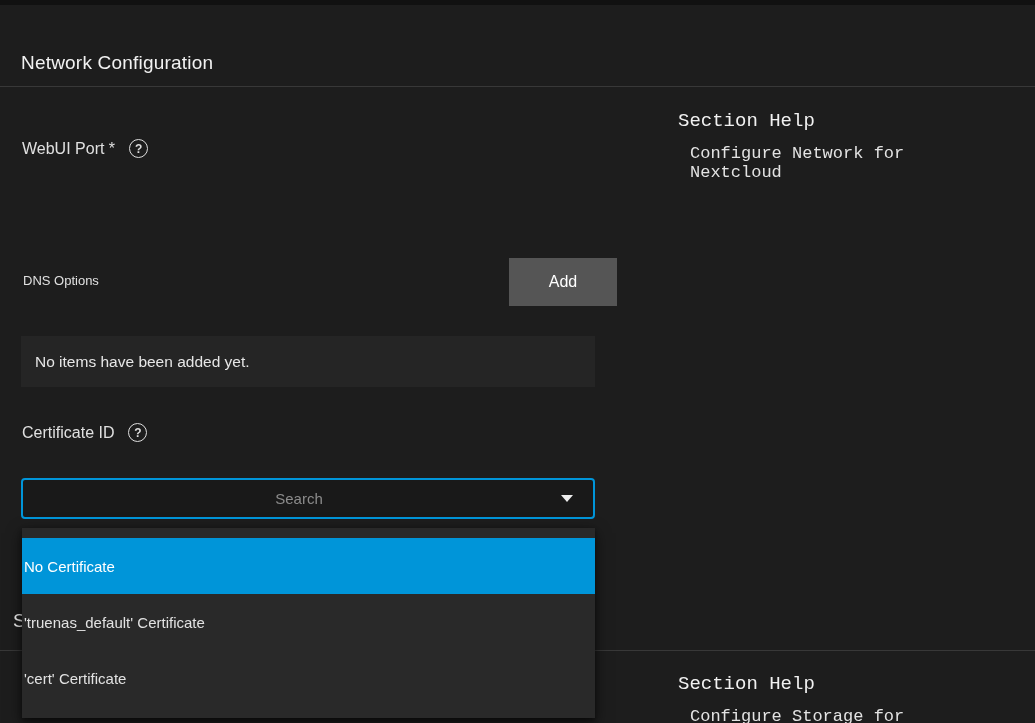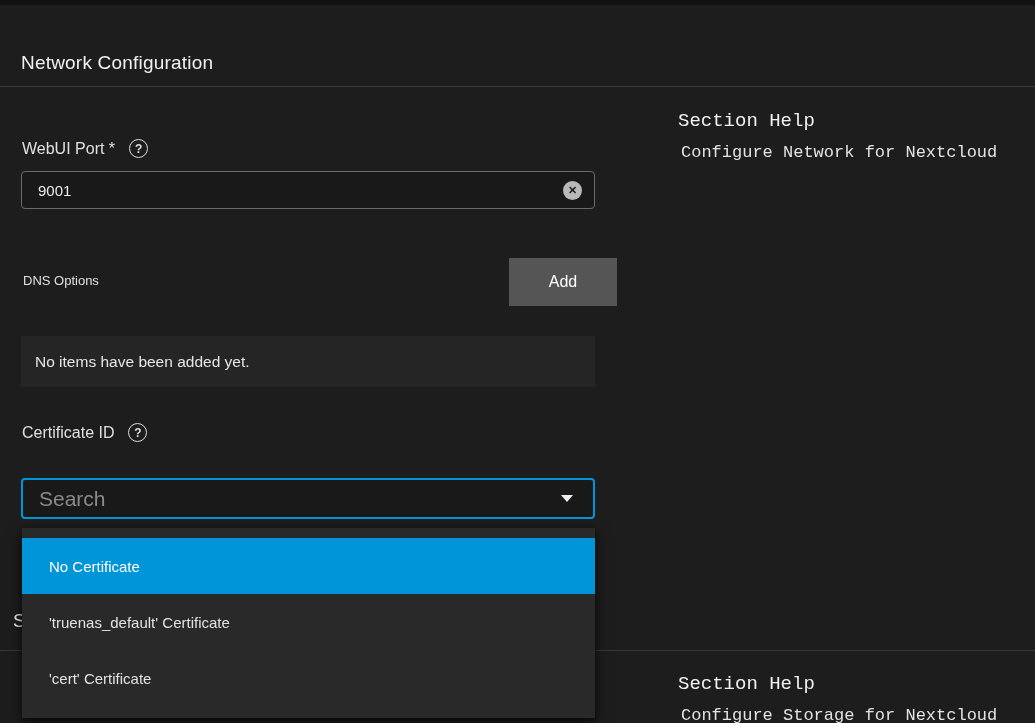--- a/index.html
+++ b/index.html
@@ -15,21 +15,21 @@
     color:#f1f1f1; letter-spacing:.2px; white-space:nowrap;
   }
   .divider { position:absolute; left:0; right:0; height:1px; background:#383838; }
   .divider-top { top:86px; }
   .divider-bottom { top:650px; z-index:1; }
 
   .help-block { position:absolute; left:678px; width:340px;font-family:Liberation Mono, monospace; }
   .help-net { top:110px; }
   .help-storage { top:673px; z-index:0; }
   .help-title { font-size:19px; font-weight:500; color:#f1f1f1; margin:0 0 11px 0; }
-  .help-body  { font-size:17px; font-weight:400; color:#e3e3e3; margin:3px; }
+  .help-body  { font-size:17px; font-weight:400; color:#e3e3e3; margin:12px; }
 
   .label-row { position:absolute; display:flex; align-items:center; gap:14px; }
   .label-row-webui { left:22px; top:139px; }
   .label-row-cert  { left:22px; top:423px; }
   .field-label { font-size:16px; color:#e0e0e0; white-space:nowrap; }
   .help-icon {
     width:19px; height:19px; box-sizing:border-box; border:1.5px solid #dedede;
     border-radius:50%; display:flex; align-items:center; justify-content:center;
     font-size:12px; font-weight:700; color:#dedede; cursor:pointer; line-height:1;
   }
@@ -62,21 +62,21 @@
   }
 
   .select-box {
     position:absolute; left:21px; top:478px; width:574px; height:41px;
     box-sizing:border-box; background:#191919; border:2px solid #0095d9;
     border-radius:4px; display:flex; align-items:center; padding:0 20px 0 14px;
     cursor:pointer;
   }
   .select-box input {
     flex:1; background:transparent; border:none; outline:none;
-    color:#ffffff; font-size:21px; font-family:inherit;
+    color:#ffffff; font-size:15px; font-family:inherit;text-align:center;
   }
   .select-box input::placeholder { color:#8b8b8b; opacity:1; }
   .caret-down {
     width:0; height:0; border-left:6px solid transparent;
     border-right:6px solid transparent; border-top:7px solid #ededed; flex:0 0 auto;
   }
 
   .storage-title-clip {
     position:absolute; left:13px; top:610px; width:9px; height:26px;
     overflow:hidden; z-index:0;
@@ -84,21 +84,21 @@
   .storage-title-clip span {
     font-size:19px; font-weight:500; color:#f1f1f1; white-space:nowrap;
   }
 
   .dropdown-panel {
     position:absolute; left:22px; top:528px; width:573px; height:190px;
     box-sizing:border-box; background:#292929; padding-top:10px; z-index:10;
     box-shadow:0 5px 14px rgba(0,0,0,.6), 0 2px 4px rgba(0,0,0,.4);
   }
   .dropdown-option {
-    height:56px; display:flex; align-items:center; padding-left:27px;
+    height:56px; display:flex; align-items:center; padding-left:2px;
     font-size:15px; color:#e2e2e2; cursor:pointer;
   }
   .dropdown-option.selected { background:#0095d9; color:#ffffff; }
 </style>
 </head>
 <body>
 
 <div class="stage">
 
   <div class="topstrip"></div>
@@ -108,24 +108,20 @@
   <div class="divider divider-top"></div>
 
   <div class="help-block help-net">
     <p class="help-title">Section Help</p>
     <p class="help-body">Configure Network for Nextcloud</p>
   </div>
 
   <div class="label-row label-row-webui">
     <span class="field-label">WebUI Port *</span>
     <span class="help-icon">?</span>
-  </div>
-  <div class="text-field">
-    <input type="text" value="9001" style="">
-    <span class="clear-icon">✕</span>
   </div>
 
   <span class="dns-label">DNS Options</span>
   <button class="add-button">Add</button>
   <div class="empty-panel">No items have been added yet.</div>
 
   <div class="label-row label-row-cert">
     <span class="field-label">Certificate ID</span>
     <span class="help-icon">?</span>
   </div>

